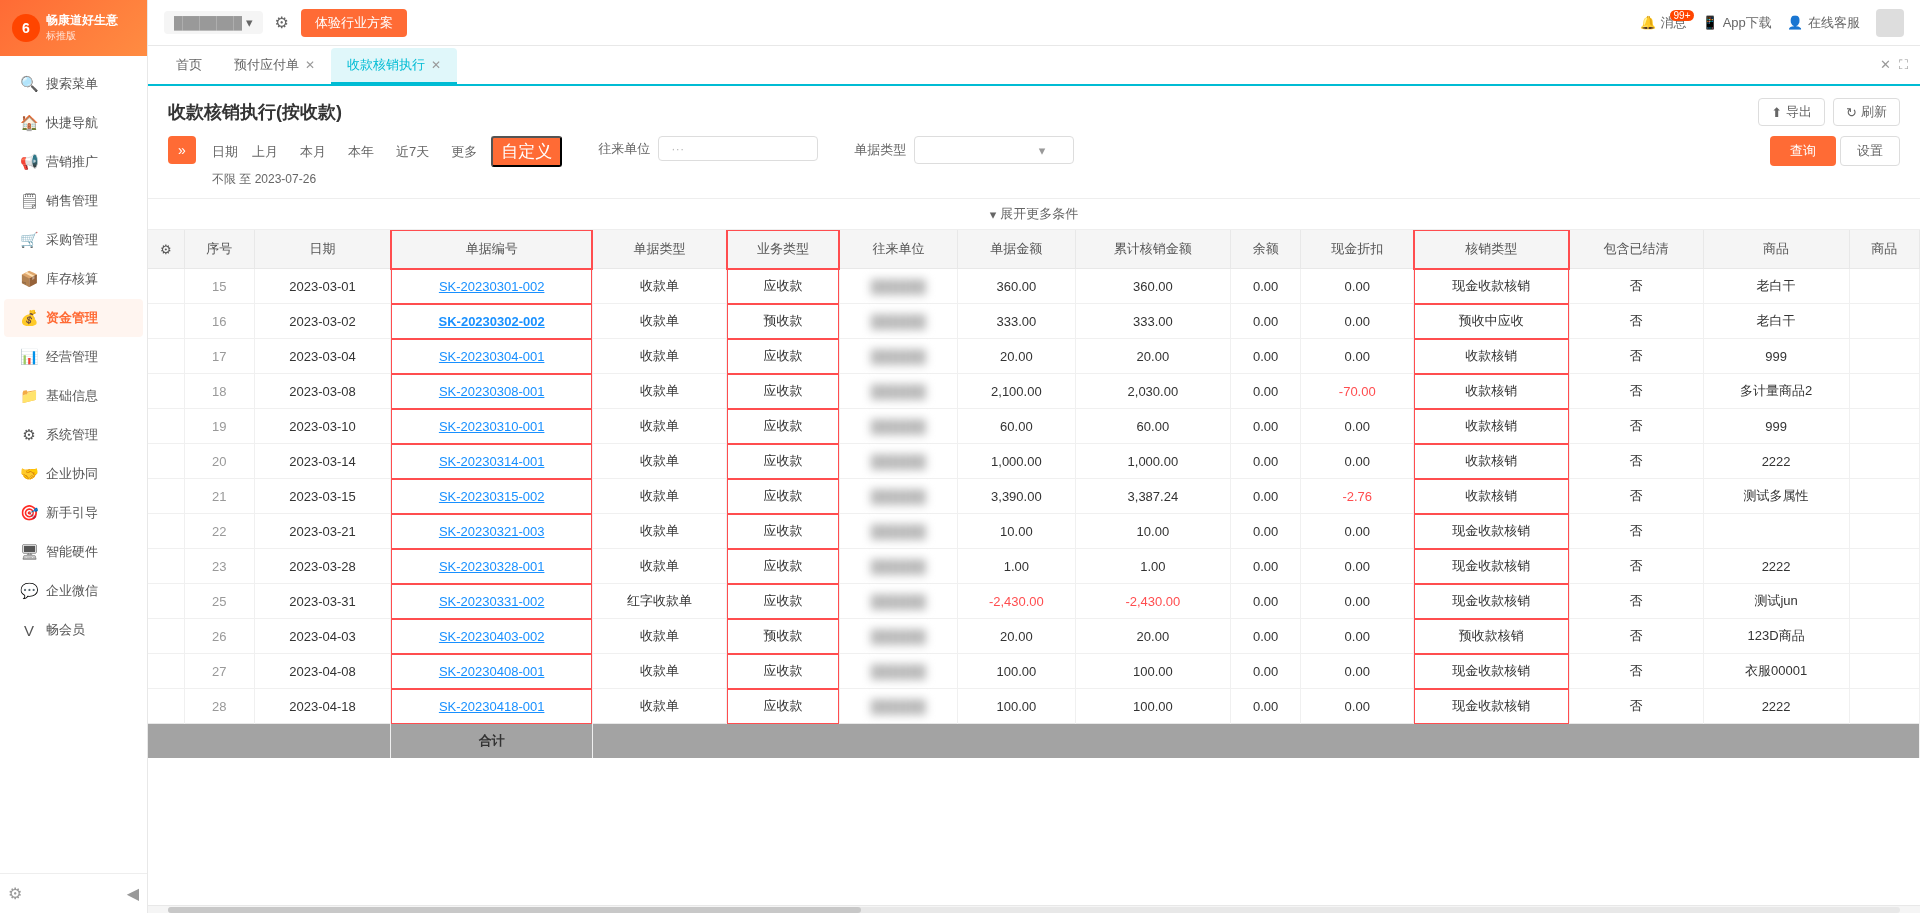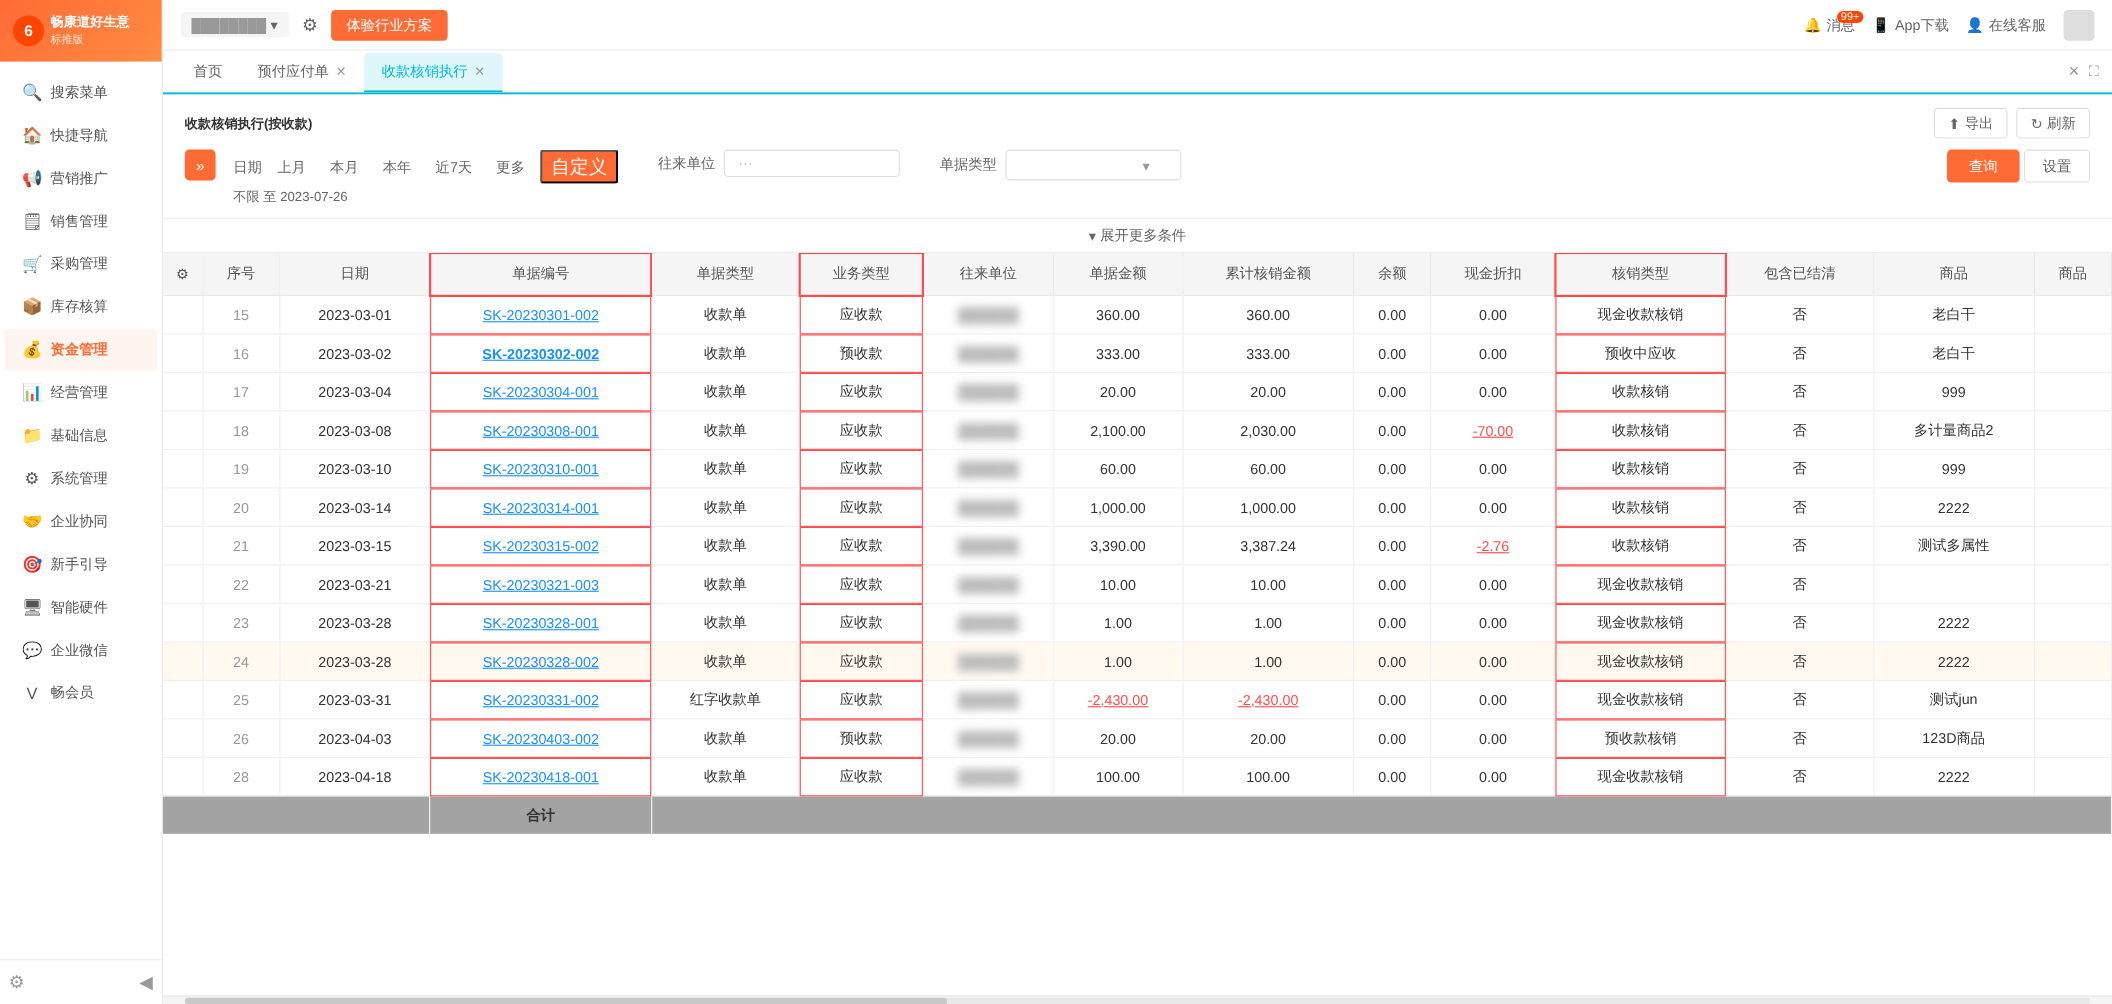--- a/index.html
+++ b/index.html
@@ -138,21 +138,21 @@
       flex-direction: column;
       background: #f0f2f5;
     }
     .page-header {
       background: #fff;
       padding: 12px 20px 0;
       display: flex;
       align-items: center;
       justify-content: space-between;
     }
-    .page-title { font-size: 12px; font-weight: bold; color: #333; }
+    .page-title { font-size: 18px; font-weight: bold; color: #333; }
     .page-header-actions { display: flex; gap: 8px; }
     .btn-export {
       background: #fff; border: 1px solid #ddd;
       border-radius: 4px; padding: 4px 12px; cursor: pointer; color: #666;
       display: flex; align-items: center; gap: 4px;
     }
     .btn-refresh {
       background: #fff; border: 1px solid #ddd;
       border-radius: 4px; padding: 4px 12px; cursor: pointer; color: #666;
       display: flex; align-items: center; gap: 4px;
@@ -227,21 +227,21 @@
     }
     tbody tr.highlighted { background: #fff9f0; }
     td {
       padding: 8px 8px;
       text-align: center;
       color: #333;
       border-right: 1px solid #f0f0f0;
       white-space: nowrap;
     }
     td.link { color: #1890ff; cursor: pointer; text-decoration: underline; }
-    td.negative { color: #ff4d4f; text-decoration: underline; }
+    td.negative { color: #ff4d4f; }
     td.blur { filter: blur(4px); color: #bbb; user-select: none; }
 
     tfoot tr { background: #a3a3a3; font-weight: bold; }
     tfoot td { padding: 8px; border-top: 1px solid #e8e8e8; }
 
     .row-num { color: #999; }
 
     
     .table-scrollbar {
       height: 8px; background: #f5f5f5;
@@ -612,37 +612,20 @@
               <td class="blur">██████</td>
               <td>1.00</td>
               <td>1.00</td>
               <td>0.00</td>
               <td>0.00</td>
               <td style="outline: 1px solid #ff4d4f; outline-offset:-1px;">现金收款核销</td>
               <td>否</td>
               <td>2222</td>
               <td></td>
             </tr>
-            <tr class="highlighted">
-              <td></td>
-              <td class="row-num">24</td>
-              <td>2023-03-28</td>
-              <td class="link" style="outline: 1px solid #ff4d4f; outline-offset:-1px;">SK-20230328-002</td>
-              <td>收款单</td>
-              <td style="outline: 1px solid #ff4d4f; outline-offset:-1px;">应收款</td>
-              <td class="blur">██████</td>
-              <td>1.00</td>
-              <td>1.00</td>
-              <td>0.00</td>
-              <td>0.00</td>
-              <td style="outline: 1px solid #ff4d4f; outline-offset:-1px;">现金收款核销</td>
-              <td>否</td>
-              <td>2222</td>
-              <td></td>
-            </tr>
             <tr>
               <td></td>
               <td class="row-num">25</td>
               <td>2023-03-31</td>
               <td class="link" style="outline: 1px solid #ff4d4f; outline-offset:-1px;">SK-20230331-002</td>
               <td>红字收款单</td>
               <td style="outline: 1px solid #ff4d4f; outline-offset:-1px;">应收款</td>
               <td class="blur">██████</td>
               <td class="negative">-2,430.00</td>
               <td class="negative">-2,430.00</td>
@@ -661,20 +644,37 @@
               <td>收款单</td>
               <td style="outline: 1px solid #ff4d4f; outline-offset:-1px;">预收款</td>
               <td class="blur">██████</td>
               <td>20.00</td>
               <td>20.00</td>
               <td>0.00</td>
               <td>0.00</td>
               <td style="outline: 1px solid #ff4d4f; outline-offset:-1px;">预收款核销</td>
               <td>否</td>
               <td>123D商品</td>
+              <td></td>
+            </tr>
+            <tr>
+              <td></td>
+              <td class="row-num">27</td>
+              <td>2023-04-08</td>
+              <td class="link" style="outline: 1px solid #ff4d4f; outline-offset:-1px;">SK-20230408-001</td>
+              <td>收款单</td>
+              <td style="outline: 1px solid #ff4d4f; outline-offset:-1px;">应收款</td>
+              <td class="blur">██████</td>
+              <td>100.00</td>
+              <td>100.00</td>
+              <td>0.00</td>
+              <td>0.00</td>
+              <td style="outline: 1px solid #ff4d4f; outline-offset:-1px;">现金收款核销</td>
+              <td>否</td>
+              <td>衣服00001</td>
               <td></td>
             </tr>
             <tr>
               <td></td>
               <td class="row-num">28</td>
               <td>2023-04-18</td>
               <td class="link" style="outline: 1px solid #ff4d4f; outline-offset:-1px;">SK-20230418-001</td>
               <td>收款单</td>
               <td style="outline: 1px solid #ff4d4f; outline-offset:-1px;">应收款</td>
               <td class="blur">██████</td>

